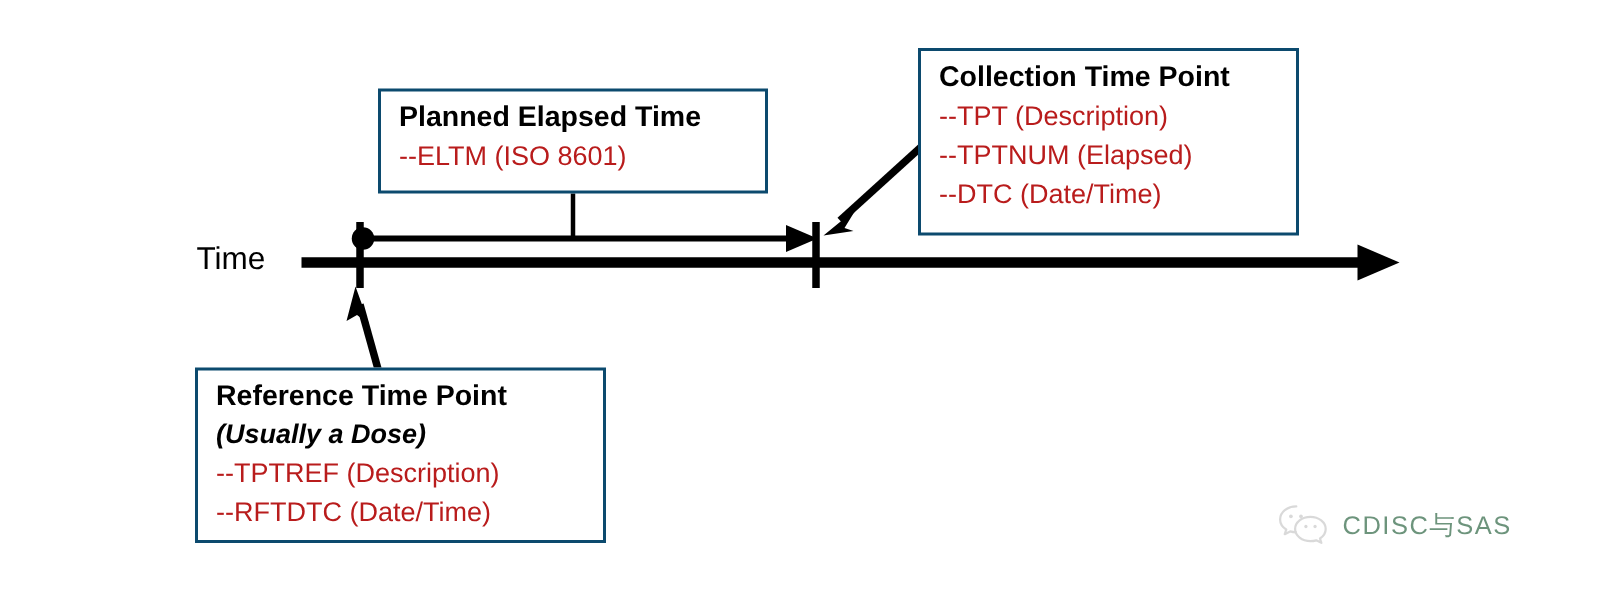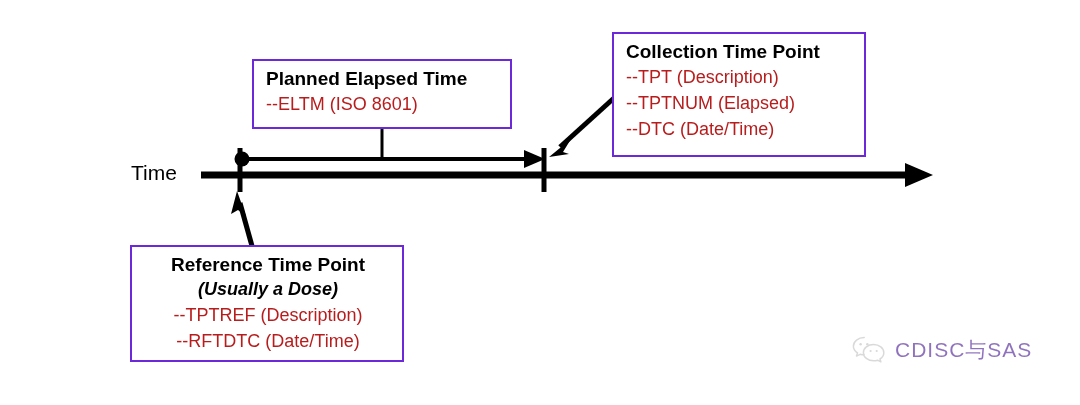--- a/index.html
+++ b/index.html
@@ -20,21 +20,21 @@
     left: 0;
     top: 0;
     width: 1080px;
     height: 405px;
   }
 
   
   .box {
     position: absolute;
     box-sizing: border-box;
-    border: 2px solid #6d28d9;
+    border: 2px solid #0c4a6e;
     background: #ffffff;
     padding: 5px 10px 6px 12px;
   }
   .box-title {
     font-weight: bold;
     font-size: 19px;
     line-height: 25px;
     color: #000000;
     white-space: nowrap;
   }
@@ -48,21 +48,21 @@
   }
   .box-line {
     font-size: 18px;
     line-height: 26px;
     color: #b91c1c;
     white-space: nowrap;
   }
 
   #box-planned  { left: 252px; top: 59px;  width: 260px; height: 70px; }
   #box-collect  { left: 612px; top: 32px;  width: 254px; height: 125px; }
-  #box-ref      { left: 130px; top: 245px; width: 274px; height: 117px; text-align: center; }
+  #box-ref      { left: 130px; top: 245px; width: 274px; height: 117px; }
 
   
   #time-label {
     position: absolute;
     left: 131px;
     top: 160px;
     font-size: 21px;
     font-weight: normal;
     line-height: 26px;
     color: #000000;
@@ -73,22 +73,22 @@
   #watermark {
     position: absolute;
     left: 852px;
     top: 336px;
     display: flex;
     align-items: center;
     gap: 9px;
     opacity: 0.62;
   }
   #watermark .wm-text {
-    font-size: 21px;
-    color: #4c1d95;
+    font-size: 17px;
+    color: #14532d;
     letter-spacing: 1px;
     white-space: nowrap;
     text-align: center;
   }
 </style>
 </head>
 <body>
 
 <div id="canvas">
 

